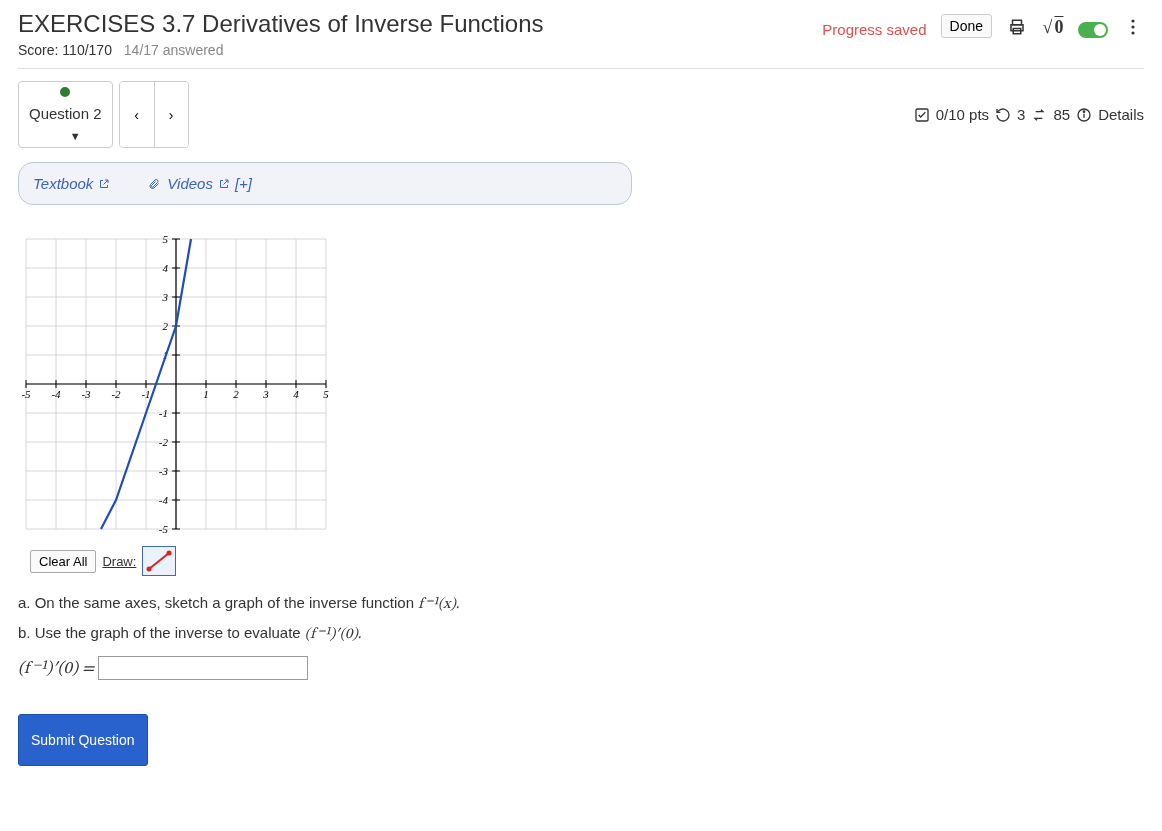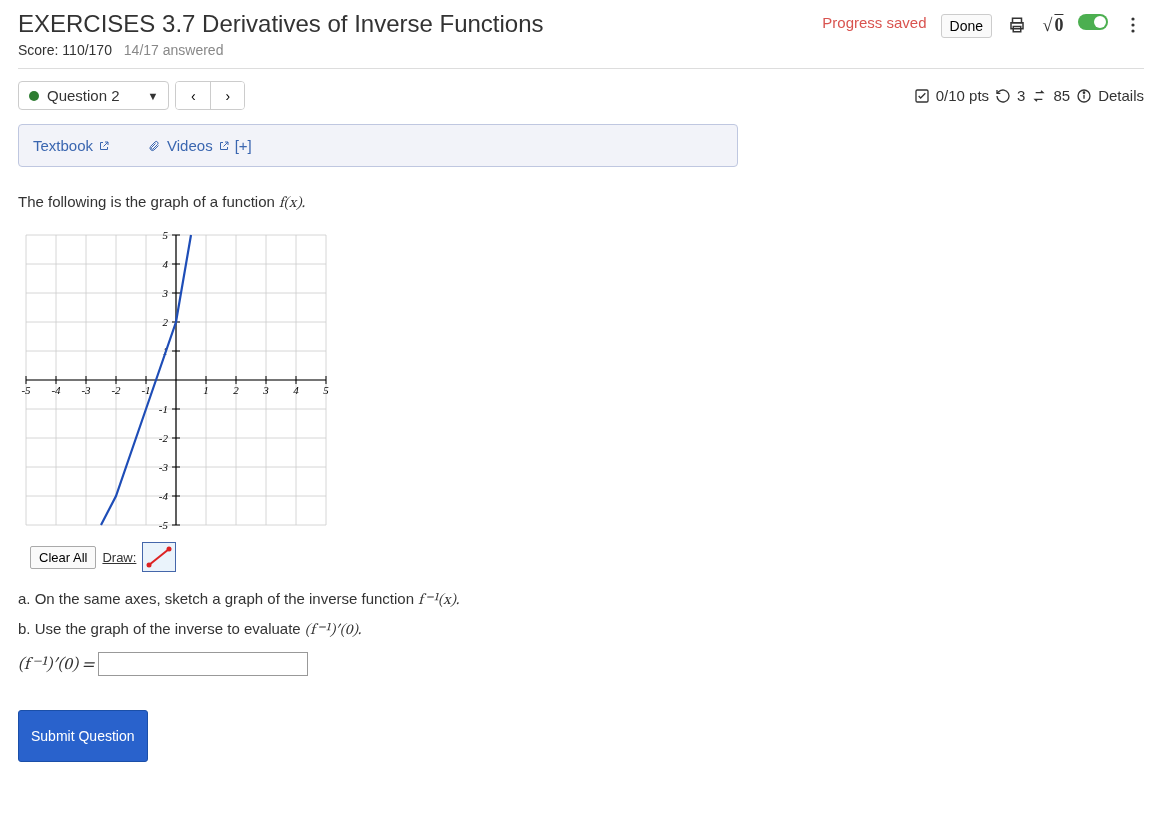--- a/index.html
+++ b/index.html
@@ -22,21 +22,21 @@
     margin: 0 0 4px 0;
     color: #333;
   }
   .score-line {
     font-size: 14px;
     color: #333;
   }
   .score-line .answered { color: #888; margin-left: 8px; }
   .top-controls {
     display: flex;
-    align-items: flex-start;
+    align-items: flex-end;
     gap: 14px;
     padding-top: 4px;
   }
   .progress-saved { color: #d9534f; font-size: 15px; }
   .done-btn {
     border: 1px solid #ccc;
     background: #fafafa;
     padding: 3px 8px;
     border-radius: 3px;
     font-size: 14px;
@@ -52,39 +52,41 @@
   .question-bar {
     display:flex;
     justify-content: space-between;
     align-items: stretch;
   }
   .q-left { display:flex; gap:6px; }
   .q-select {
     display:flex; align-items:center; gap:8px;
     border:1px solid #ccc; border-radius:4px; padding:5px 10px; background:#fff;
     font-size:15px;
+    flex-direction:column;
   }
   .q-select .dot { width:10px; height:10px; border-radius:50%; background:#2e7d32; display:inline-block;}
   .q-select .caret { margin-left:20px; font-size:11px;}
   .nav-group { display:flex; border:1px solid #ccc; border-radius:4px; overflow:hidden; }
   .nav-group button { border:none; background:#fff; width:34px; font-size:14px; cursor:pointer; }
   .nav-group button + button { border-left:1px solid #ccc; }
   .q-right { display:flex; align-items:center; gap:6px; font-size:15px; color:#333;}
   .q-right svg { vertical-align:middle; }
   .details-link { color:#333; }
   .resources {
     margin-top:14px;
     border:1px solid #bfc7e0;
     background:#f2f3f9;
-    border-radius:4px;
+    border-radius:15px;
     padding:12px 14px;
     display:flex;
     gap:36px;
-    width:720px;
+    width:614px;
     max-width:100%;
+    font-style:italic;
   }
   .resources a { color:#3a66b0; text-decoration:none; font-size:15px; display:inline-flex; align-items:center; gap:5px;}
   .content { margin-top:26px; max-width:720px; }
   .math { font-family: "Cambria Math", "STIX Two Math", "Times New Roman", serif; }
   .graph-wrap { margin:14px 0 6px 0; }
   .draw-row { display:flex; align-items:center; gap:6px; margin-top:4px; margin-left:12px;}
   .btn-small { border:1px solid #aaa; background:#fafafa; padding:3px 8px; font-size:13px; border-radius:2px; cursor:pointer;text-align:center;}
   .draw-swatch { width:34px; height:30px; border:1px solid #46a; display:inline-flex; align-items:center; justify-content:center; background:#eaf3fb;}
   .submit-btn {
     margin-top:22px;
@@ -184,24 +186,20 @@
       </svg>
     <span>Videos</span>
     <svg width="12" height="12" viewBox="0 0 24 24" fill="none" stroke="#3a66b0" stroke-width="2">
         <path d="M14 4h6v6M20 4l-9 9M19 14v5H5V5h5"></path>
       </svg>
     <span>[+]</span>
   </a>
 </div>
 
 <div class="content">
-  <p class="prompt">
-    <span>The following is the graph of a function </span>
-    <span class="math" style="font-style:italic;">f(x).</span>
-  </p>
 
   <div class="graph-wrap">
     <svg id="graph" width="316" height="306" style="background:#fff;">
         <line x1="8" y1="298" x2="8" y2="8" stroke="#ccc" stroke-width="0.8"></line>
         <line x1="38" y1="298" x2="38" y2="8" stroke="#ccc" stroke-width="0.8"></line>
         <line x1="68" y1="298" x2="68" y2="8" stroke="#ccc" stroke-width="0.8"></line>
         <line x1="98" y1="298" x2="98" y2="8" stroke="#ccc" stroke-width="0.8"></line>
         <line x1="128" y1="298" x2="128" y2="8" stroke="#ccc" stroke-width="0.8"></line>
         <line x1="158" y1="298" x2="158" y2="8" stroke="#ccc" stroke-width="0.8"></line>
         <line x1="188" y1="298" x2="188" y2="8" stroke="#ccc" stroke-width="0.8"></line>

